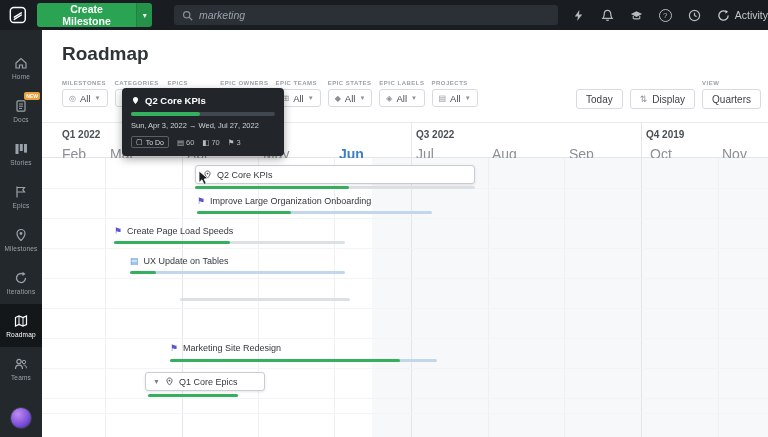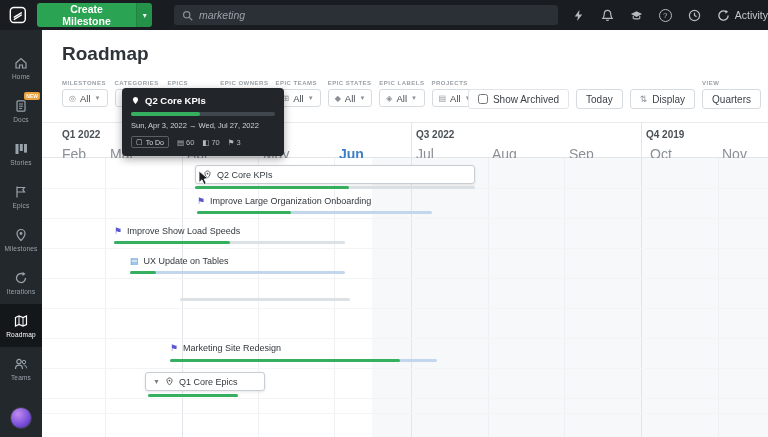--- a/index.html
+++ b/index.html
@@ -257,24 +257,20 @@
             <span class="gi">▤</span>
             <span>All</span>
             <span class="caret">▼</span>
           </button>
       </div>
     </div>
 
     <div class="toolbar-right">
       <div class="tgroup">
         <div class="flabel">&nbsp;</div>
-        <div class="btn archived">
-          <input type="checkbox" style="">
-          <span>Show Archived</span>
-        </div>
       </div>
       <div class="tgroup">
         <div class="flabel">&nbsp;</div>
         <button class="btn">Today</button>
       </div>
       <div class="tgroup">
         <div class="flabel">&nbsp;</div>
         <button class="btn">
             <span class="gi" style="font-size:9px;color:#8a9096">⇅</span>
             <span>Display</span>
@@ -341,21 +337,21 @@
       <div class="glabel" style="left:155px; top:38px">
         <span class="flag">⚑</span>
         <span>Improve Large Organization Onboarding</span>
       </div>
       <div class="bar blue" style="left:155px; top:53px; width:235px">
           <span class="fill" style="width:40%"></span>
         </div>
 
       <div class="glabel" style="left:72px; top:68px">
         <span class="flag">⚑</span>
-        <span>Improve Show Load Speeds</span>
+        <span>Create Page Load Speeds</span>
       </div>
       <div class="bar" style="left:72px; top:83px; width:231px">
           <span class="fill" style="width:50%"></span>
         </div>
 
       <div class="glabel" style="left:88px; top:98px">
         <span class="doc-ico">▤</span>
         <span>UX Update on Tables</span>
       </div>
       <div class="bar blue" style="left:88px; top:113px; width:215px">

